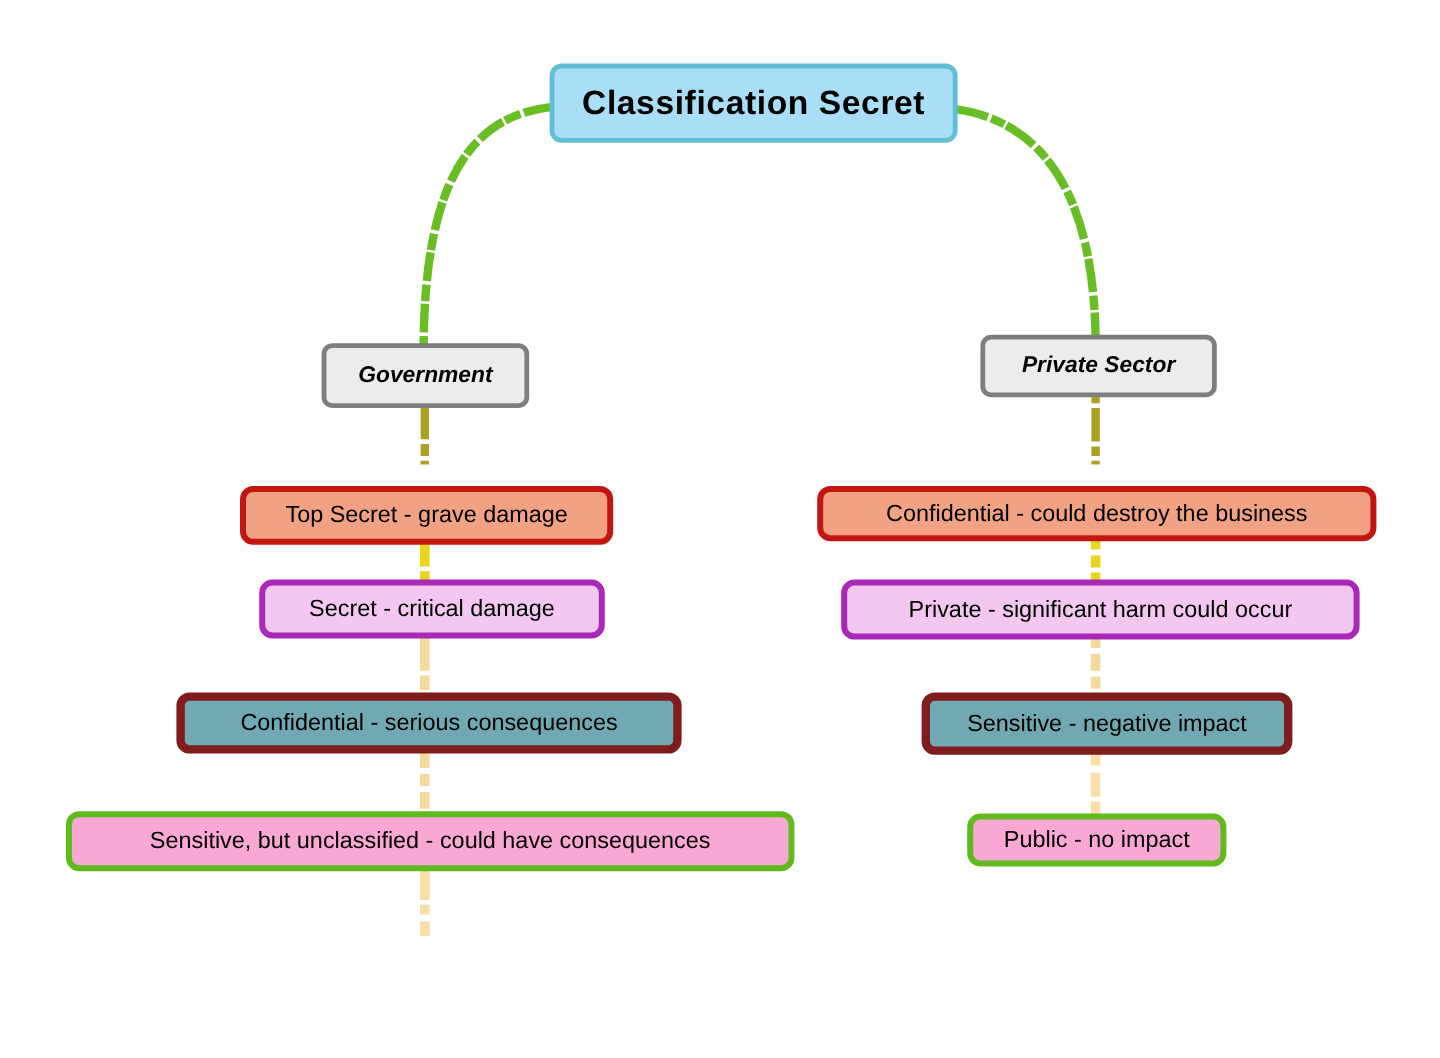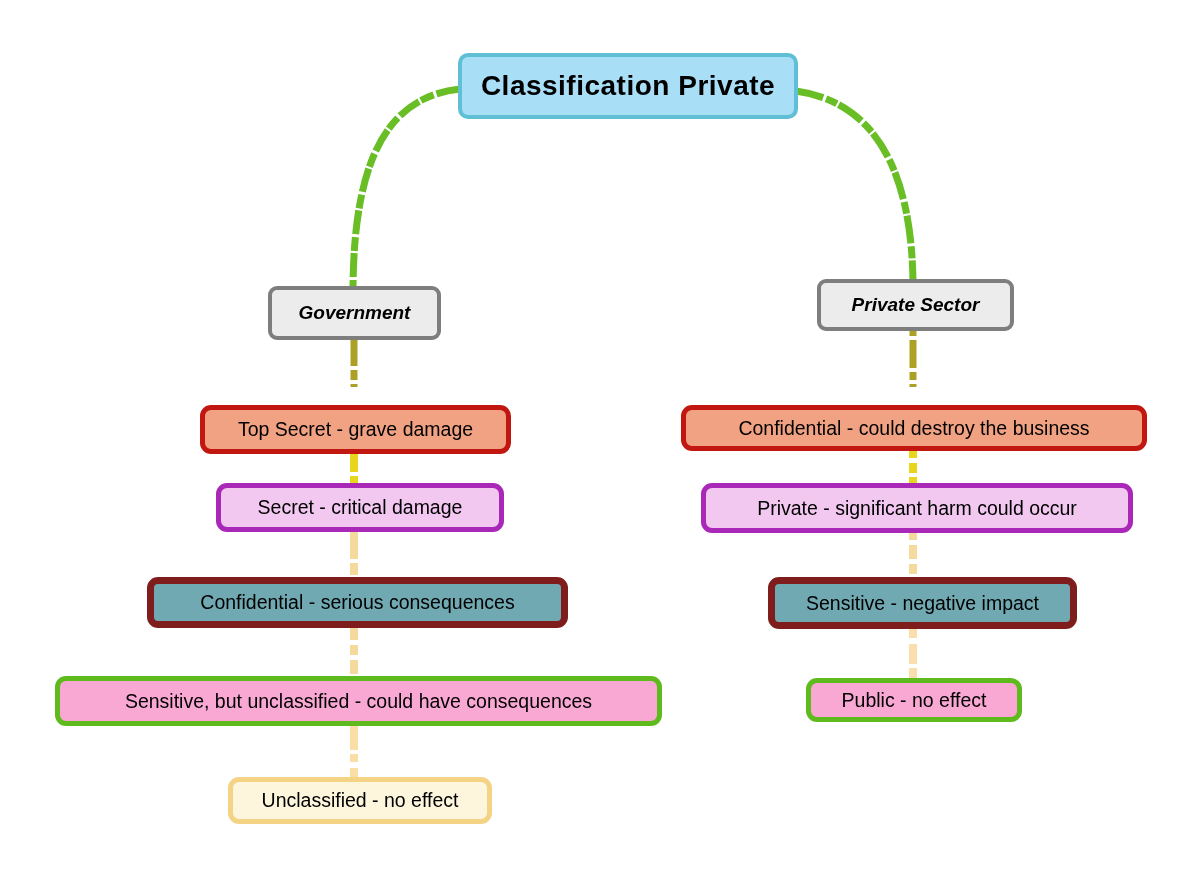--- a/index.html
+++ b/index.html
@@ -91,21 +91,21 @@
     <line x1="354" y1="626" x2="354" y2="678" stroke="#F6D99C" stroke-width="8" stroke-dasharray="14 5 10 5"></line>
     <line x1="354" y1="724" x2="354" y2="780" stroke="#F9DFA6" stroke-width="8" stroke-dasharray="26 4 8 6"></line>
 
     <line x1="913" y1="328" x2="913" y2="387" stroke="#ADA125" stroke-width="7" stroke-dasharray="8 4 28 4"></line>
     <line x1="913" y1="428" x2="913" y2="485" stroke="#E9D51D" stroke-width="8" stroke-dasharray="30 5 10 4"></line>
     <line x1="913" y1="530" x2="913" y2="579" stroke="#F6D99C" stroke-width="8" stroke-dasharray="10 5 14 5"></line>
     <line x1="913" y1="626" x2="913" y2="680" stroke="#FADFAC" stroke-width="8" stroke-dasharray="12 6 20 4"></line>
   </svg>
 
   <div class="node node-root">
-    <span>Classification Private</span>
+    <span>Classification Secret</span>
   </div>
 
   <div class="node node-branch node-government">
     <span>Government</span>
   </div>
   <div class="node node-branch node-private-sector">
     <span>Private Sector</span>
   </div>
 
   <div class="node leaf style-red node-g1">
@@ -113,30 +113,27 @@
   </div>
   <div class="node leaf style-pink node-g2">
     <span>Secret - critical damage</span>
   </div>
   <div class="node leaf style-blue node-g3">
     <span>Confidential - serious consequences</span>
   </div>
   <div class="node leaf style-green node-g4">
     <span>Sensitive, but unclassified - could have consequences</span>
   </div>
-  <div class="node leaf style-cream node-g5">
-    <span>Unclassified - no effect</span>
-  </div>
 
   <div class="node leaf style-red node-p1">
     <span>Confidential - could destroy the business</span>
   </div>
   <div class="node leaf style-pink node-p2">
     <span>Private - significant harm could occur</span>
   </div>
   <div class="node leaf style-blue node-p3">
     <span>Sensitive - negative impact</span>
   </div>
   <div class="node leaf style-green node-p4">
-    <span>Public - no effect</span>
+    <span>Public - no impact</span>
   </div>
 
 </div>
 
 </body></html>

